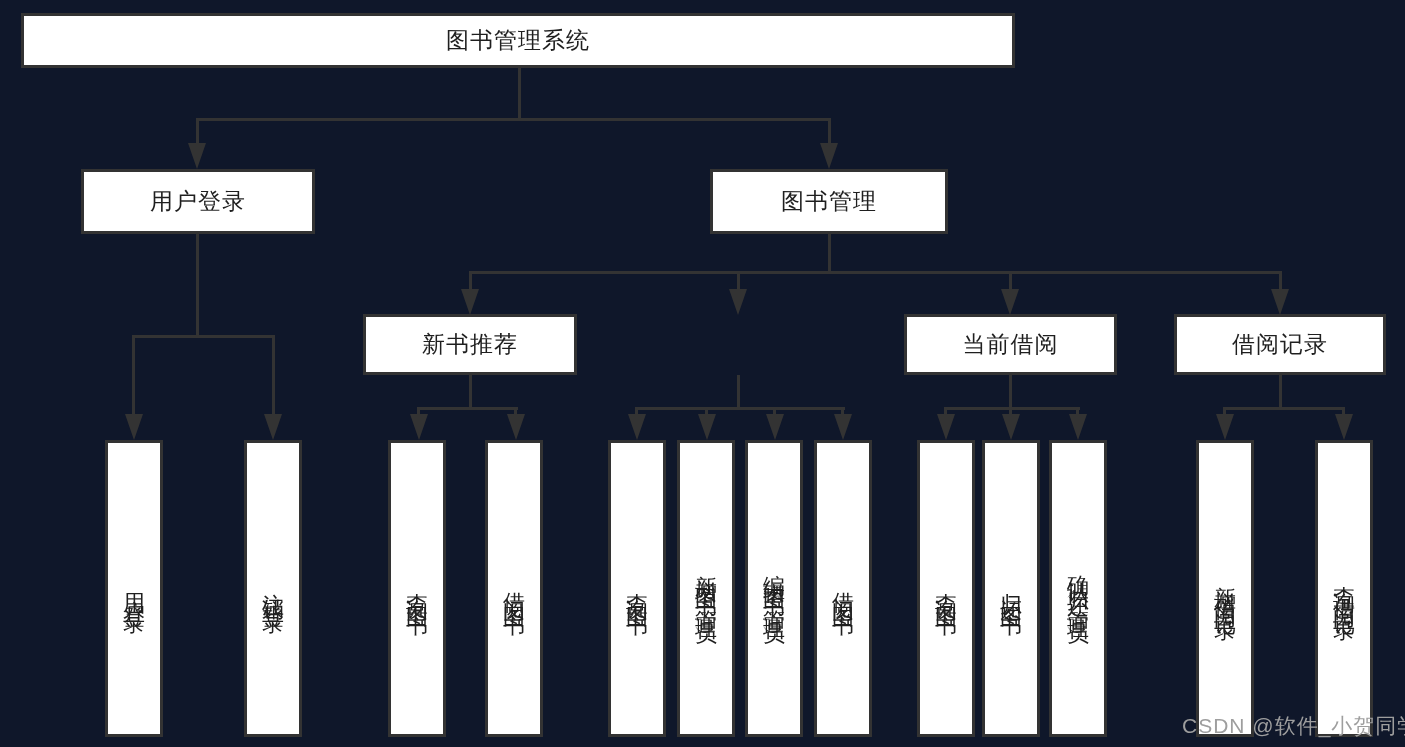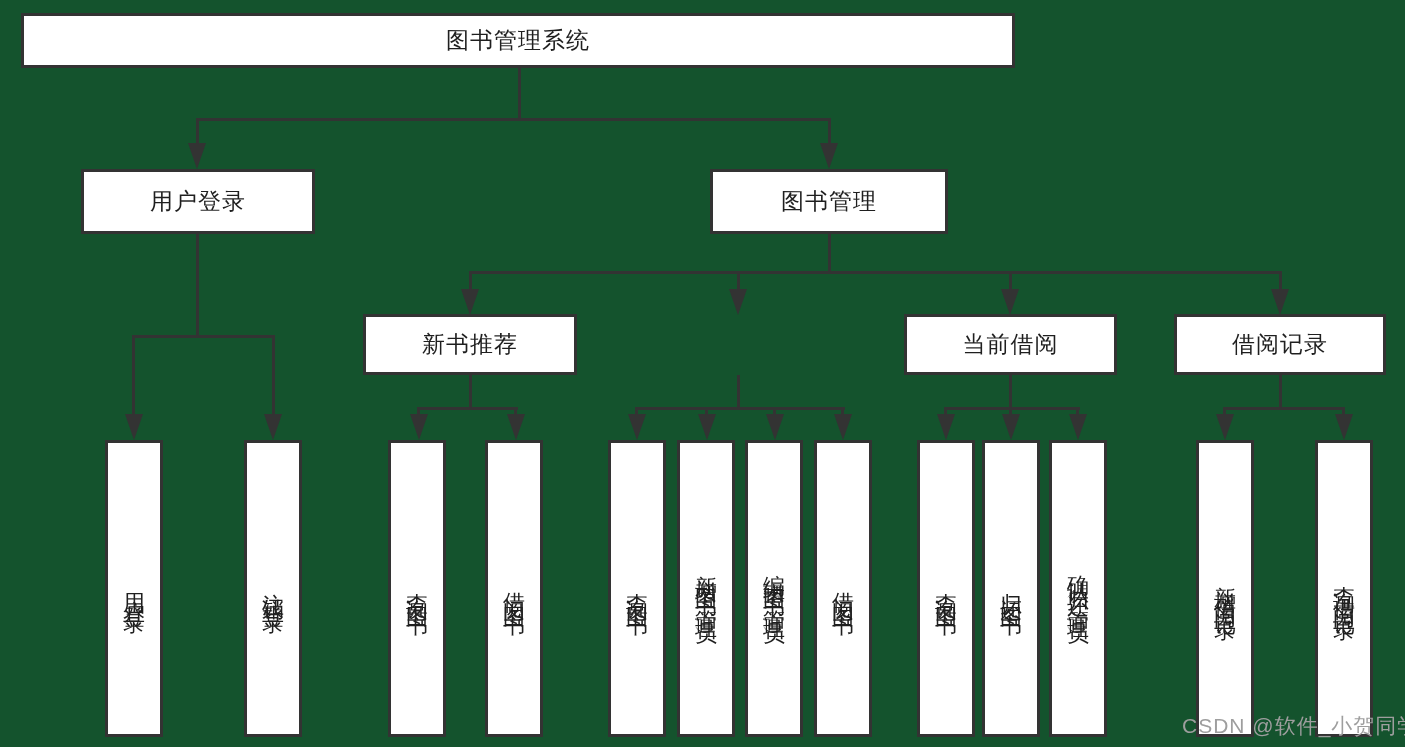--- a/index.html
+++ b/index.html
@@ -1,17 +1,17 @@
 <!DOCTYPE html>
 <html><head>
 <meta charset="utf-8">
 <style>
   html,body{margin:0;padding:0;background:#ffffff;}
   .canvas{
-    position:relative;width:1405px;height:747px;background:#14532d;
+    position:relative;width:1405px;height:747px;background:#0f172a;
     font-family:"Liberation Sans","DejaVu Sans",sans-serif;color:#1f1f1f;
     overflow:hidden;
   }
   
   .hbox{
     position:absolute;box-sizing:border-box;background:#ffffff;
     border:3px solid #333333;display:flex;align-items:center;justify-content:center;
     font-size:23px;letter-spacing:1px;white-space:nowrap;z-index:2;
   }
   .vbox{

